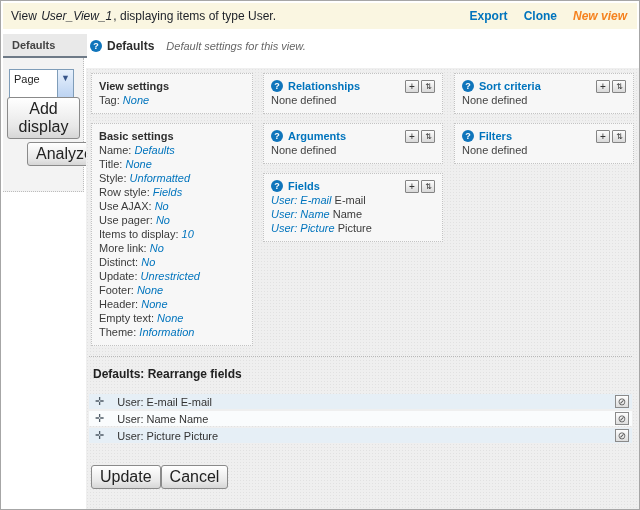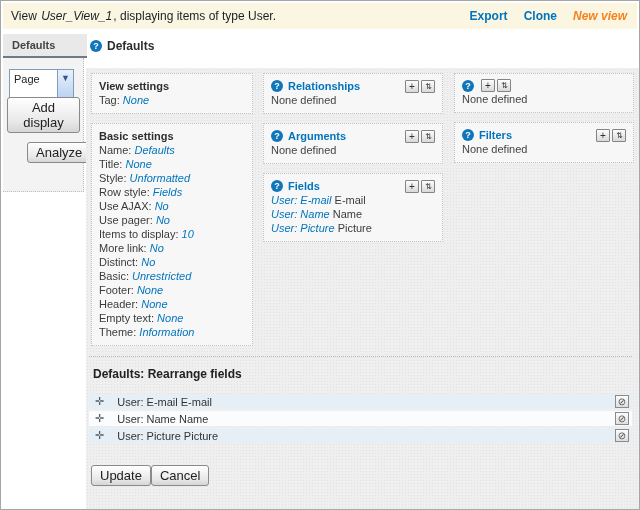--- a/index.html
+++ b/index.html
@@ -56,21 +56,21 @@
     position:absolute; left:6px; top:11px; width:65px; height:31px;
     border:1px solid #7f9db9; background:#fff; display:flex; cursor:pointer;
   }
   .select-text { flex:1; font-size:11px; color:#222; padding:3px 0 0 4px; }
   .select-arrow {
     width:16px; border-left:1px solid #7f9db9; text-align:center;
     background:linear-gradient(#e8f1fc,#b9d1f1); color:#39568a;
     font-size:9px; line-height:17px;
   }
   .btn {
-    font-family:"Liberation Sans", sans-serif; font-size:13px; color:#222;
+    font-family:"Liberation Sans", sans-serif; font-size:16px; color:#222;
     border:1px solid #8a8a8a; border-radius:3px;
     background:linear-gradient(#ffffff,#e8e8e8 70%,#d6d6d6);
     padding:2px 8px; cursor:pointer;
   }
   .btn-add { position:absolute; left:4px; top:39px; width:73px; }
   .btn-analyze { position:absolute; left:24px; top:84px; }
   
   .panel {
     position:absolute; left:85px; top:67px; width:553px; height:479px;
     background-color:#efefef;
@@ -126,20 +126,21 @@
       <span class="top-link">Export</span>
       <span class="top-link">Clone</span>
       <span class="top-link orange">New view</span>
     </div>
   </div>
 
   <div class="tab">Defaults</div>
   <div class="desc-row">
     <span class="help-icon">?</span>
     <span class="dtitle">Defaults</span>
+    <span class="ddesc">Default settings for this view.</span>
   </div>
 
   <div class="sidebar">
     <div class="select">
       <span class="select-text">Page</span>
       <span class="select-arrow">▼</span>
     </div>
     <button class="btn btn-add">Add display</button>
     <button class="btn btn-analyze">Analyze</button>
   </div>
@@ -160,21 +161,21 @@
         </div>
         <div class="kv-line"><span class="lbl">Name: </span><a class="val">Defaults</a></div>
         <div class="kv-line"><span class="lbl">Title: </span><a class="val">None</a></div>
         <div class="kv-line"><span class="lbl">Style: </span><a class="val">Unformatted</a></div>
         <div class="kv-line"><span class="lbl">Row style: </span><a class="val">Fields</a></div>
         <div class="kv-line"><span class="lbl">Use AJAX: </span><a class="val">No</a></div>
         <div class="kv-line"><span class="lbl">Use pager: </span><a class="val">No</a></div>
         <div class="kv-line"><span class="lbl">Items to display: </span><a class="val">10</a></div>
         <div class="kv-line"><span class="lbl">More link: </span><a class="val">No</a></div>
         <div class="kv-line"><span class="lbl">Distinct: </span><a class="val">No</a></div>
-        <div class="kv-line"><span class="lbl">Basic: </span><a class="val">Unrestricted</a></div>
+        <div class="kv-line"><span class="lbl">Update: </span><a class="val">Unrestricted</a></div>
         <div class="kv-line"><span class="lbl">Footer: </span><a class="val">None</a></div>
         <div class="kv-line"><span class="lbl">Header: </span><a class="val">None</a></div>
         <div class="kv-line"><span class="lbl">Empty text: </span><a class="val">None</a></div>
         <div class="kv-line"><span class="lbl">Theme: </span><a class="val">Information</a></div>
       </div>
     </div>
 
     <div class="col col2">
       <div class="box">
         <div class="box-title-row">
@@ -206,20 +207,21 @@
         <div class="kv-line"><a class="val">User: E-mail</a><span class="suffix"> E-mail</span></div>
         <div class="kv-line"><a class="val">User: Name</a><span class="suffix"> Name</span></div>
         <div class="kv-line"><a class="val">User: Picture</a><span class="suffix"> Picture</span></div>
       </div>
     </div>
 
     <div class="col col3">
       <div class="box">
         <div class="box-title-row">
           <span class="help-icon">?</span>
+          <span class="blue-heading">Sort criteria</span>
           <span class="mini-btn">+</span>
           <span class="mini-btn updown">⇅</span>
         </div>
         <div class="empty-text">None defined</div>
       </div>
 
       <div class="box">
         <div class="box-title-row">
           <span class="help-icon">?</span>
           <span class="blue-heading">Filters</span>

